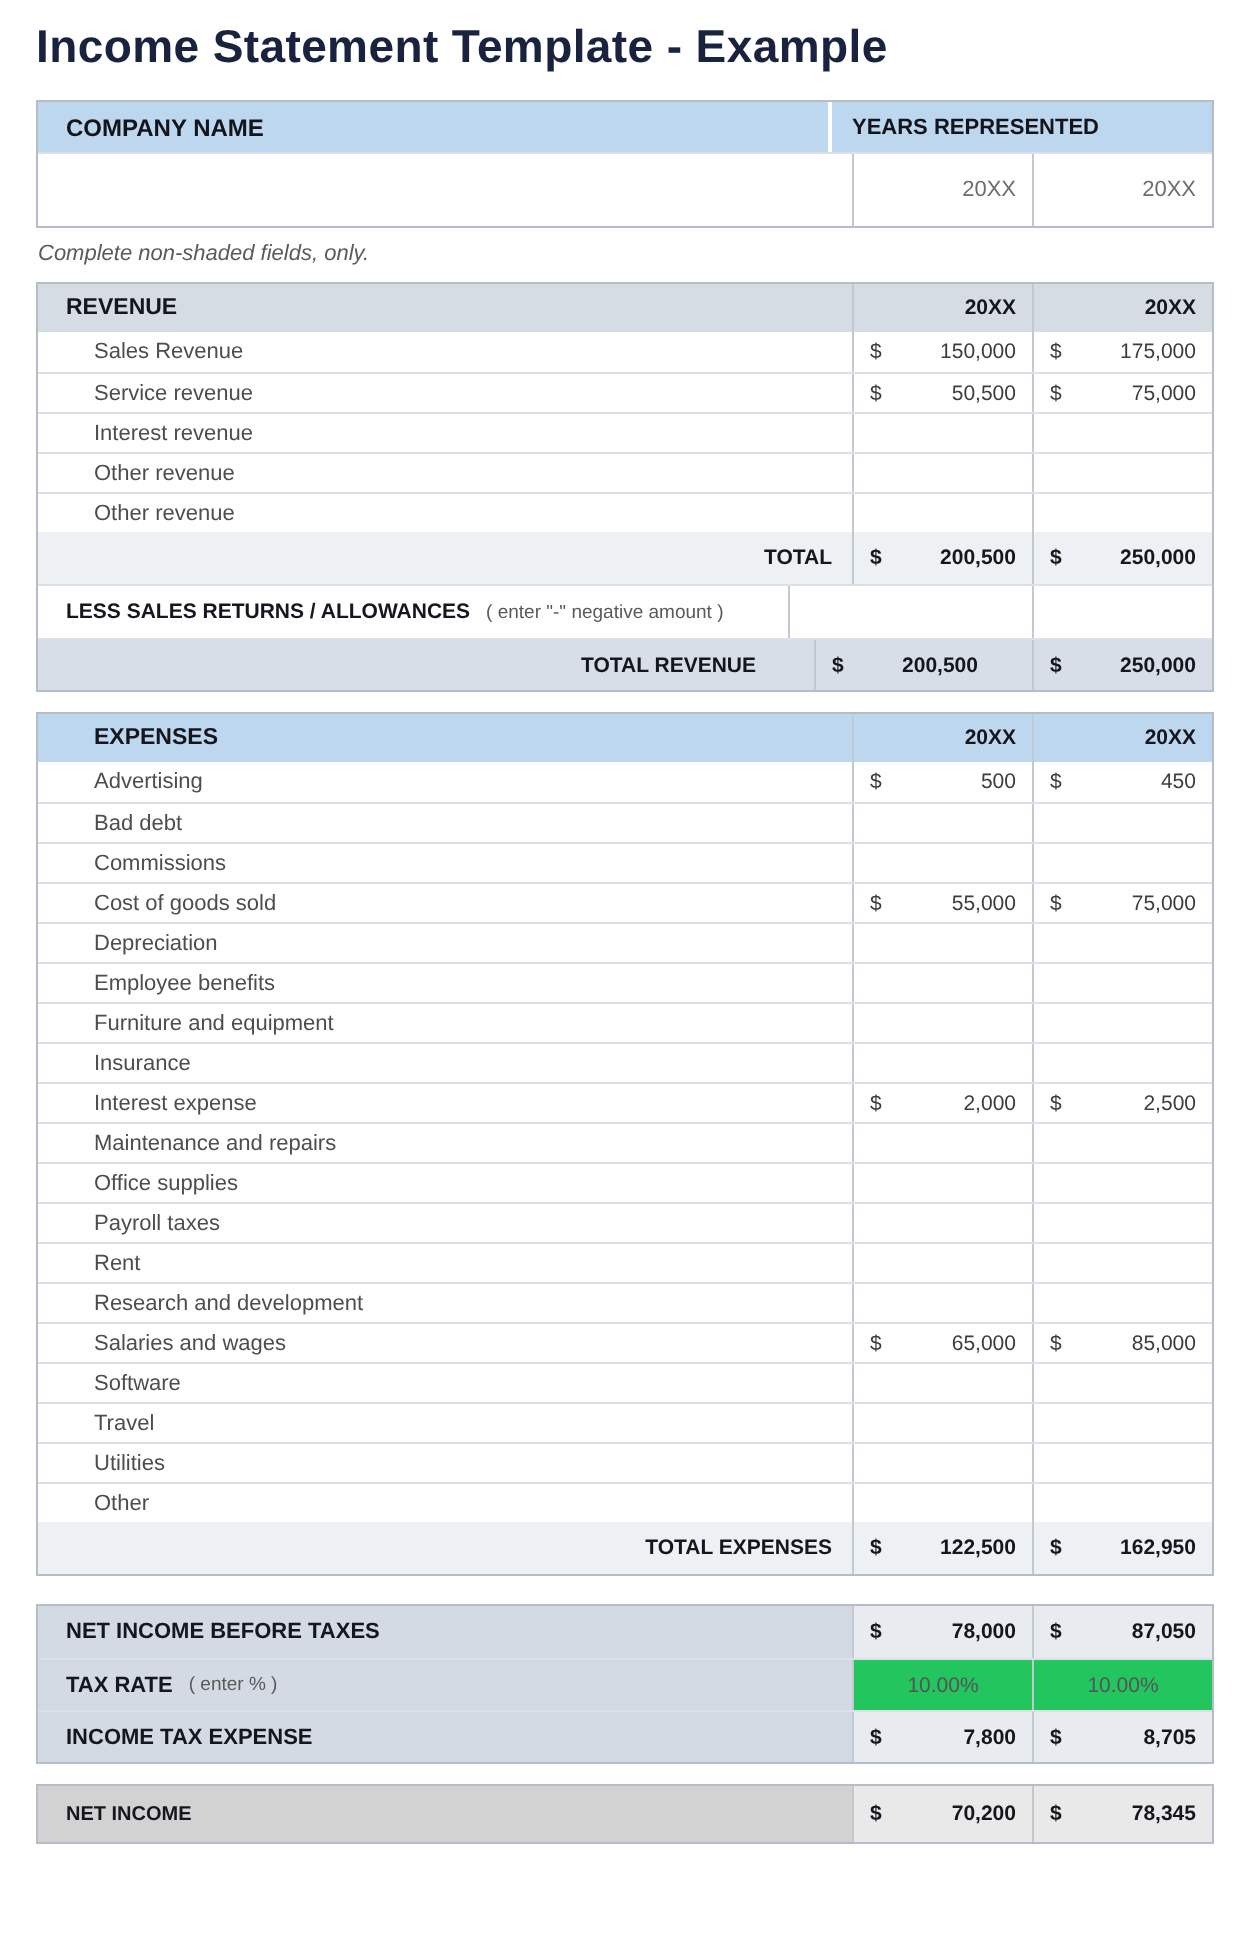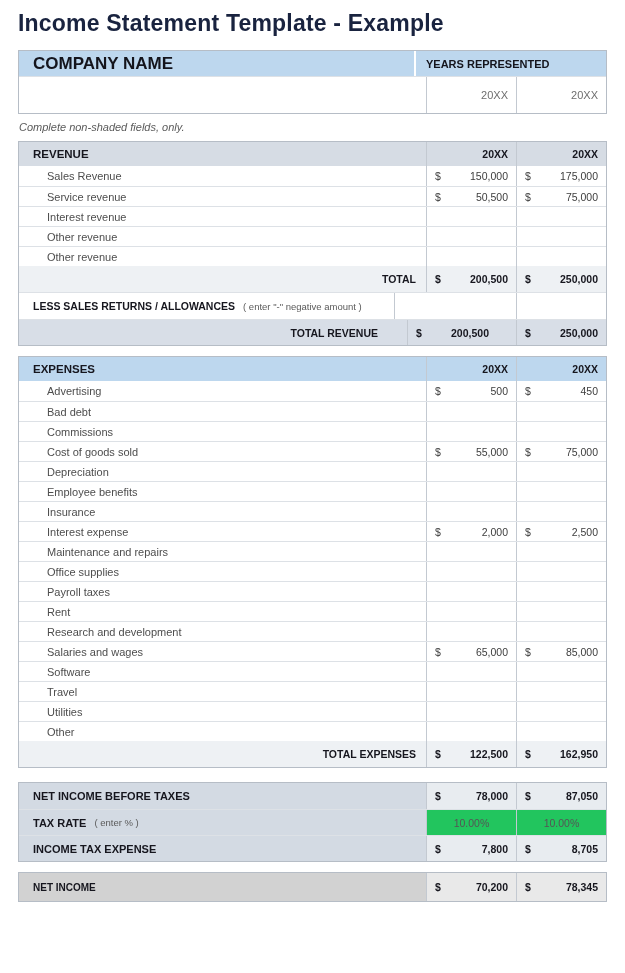--- a/index.html
+++ b/index.html
@@ -35,29 +35,29 @@
   .row{display:flex;align-items:stretch;box-sizing:border-box;}
   .row + .row{border-top:1px solid var(--row-border);}
   .cell{display:flex;align-items:center;box-sizing:border-box;font-size:11px;}
   .cell.label{flex:1;padding-left:14px;min-width:0;}
   .cell.val{
     flex:0 0 90px;border-left:1px solid var(--vline);
     justify-content:space-between;padding:0 8px;font-size:10.5px;color:var(--value-color);
   }
   
   .r-chead{height:25px;background:var(--header-blue);}
-  .r-chead .clabel{flex:1;padding-left:14px;font-weight:bold;color:#14141c;font-size:17px;display:flex;align-items:center;border-radius:11px;}
+  .r-chead .clabel{flex:1;padding-left:14px;font-weight:bold;color:#14141c;font-size:12px;display:flex;align-items:center;border-radius:11px;}
   .r-chead .ylabel{flex:0 0 180px;border-left:2px solid #fff;padding-left:10px;font-weight:bold;color:#14141c;font-size:11px;display:flex;align-items:center;}
   .r-cval{height:37px;background:#fff;}
   .r-cval .cell.val{justify-content:flex-end;color:var(--muted);font-size:11px;}
   
   .r-header{height:24px;}
   .r-header .label{font-weight:bold;color:#16161e;font-size:11.5px;}
   .r-header .val{justify-content:flex-end;font-weight:bold;color:#16161e;font-size:10.5px;}
-  .hdr-blue{background:var(--header-blue);}
+  .hdr-blue{background:var(--header-blue);padding-left:14px;}
   .hdr-gray{background:var(--header-grayblue);}
   .r-data{height:20px;background:#fff;}
   .r-data .label{padding-left:28px;}
   .r-total{height:26px;}
   .r-total .label{justify-content:flex-end;padding-right:10px;font-weight:bold;color:#16161e;font-size:10.5px;}
   .r-total .val{font-weight:bold;color:#16161e;}
   .bg-total-light{background:var(--total-light);}
   .bg-total-medium{background:var(--total-medium);gap:19px;}
   .r-less{height:27px;background:#fff;gap:32px;}
   .r-less .label{font-weight:bold;color:#16161e;font-size:10.5px;}
@@ -259,20 +259,31 @@
           <div class="cell val">
             <span class="dollar"></span>
             <span class="num"></span>
           </div>
           <div class="cell val">
             <span class="dollar"></span>
             <span class="num"></span>
           </div>
         </div>
         <div class="row r-data">
+          <div class="cell label">Furniture and equipment</div>
+          <div class="cell val">
+            <span class="dollar"></span>
+            <span class="num"></span>
+          </div>
+          <div class="cell val">
+            <span class="dollar"></span>
+            <span class="num"></span>
+          </div>
+        </div>
+        <div class="row r-data">
           <div class="cell label">Insurance</div>
           <div class="cell val">
             <span class="dollar"></span>
             <span class="num"></span>
           </div>
           <div class="cell val">
             <span class="dollar"></span>
             <span class="num"></span>
           </div>
         </div>

